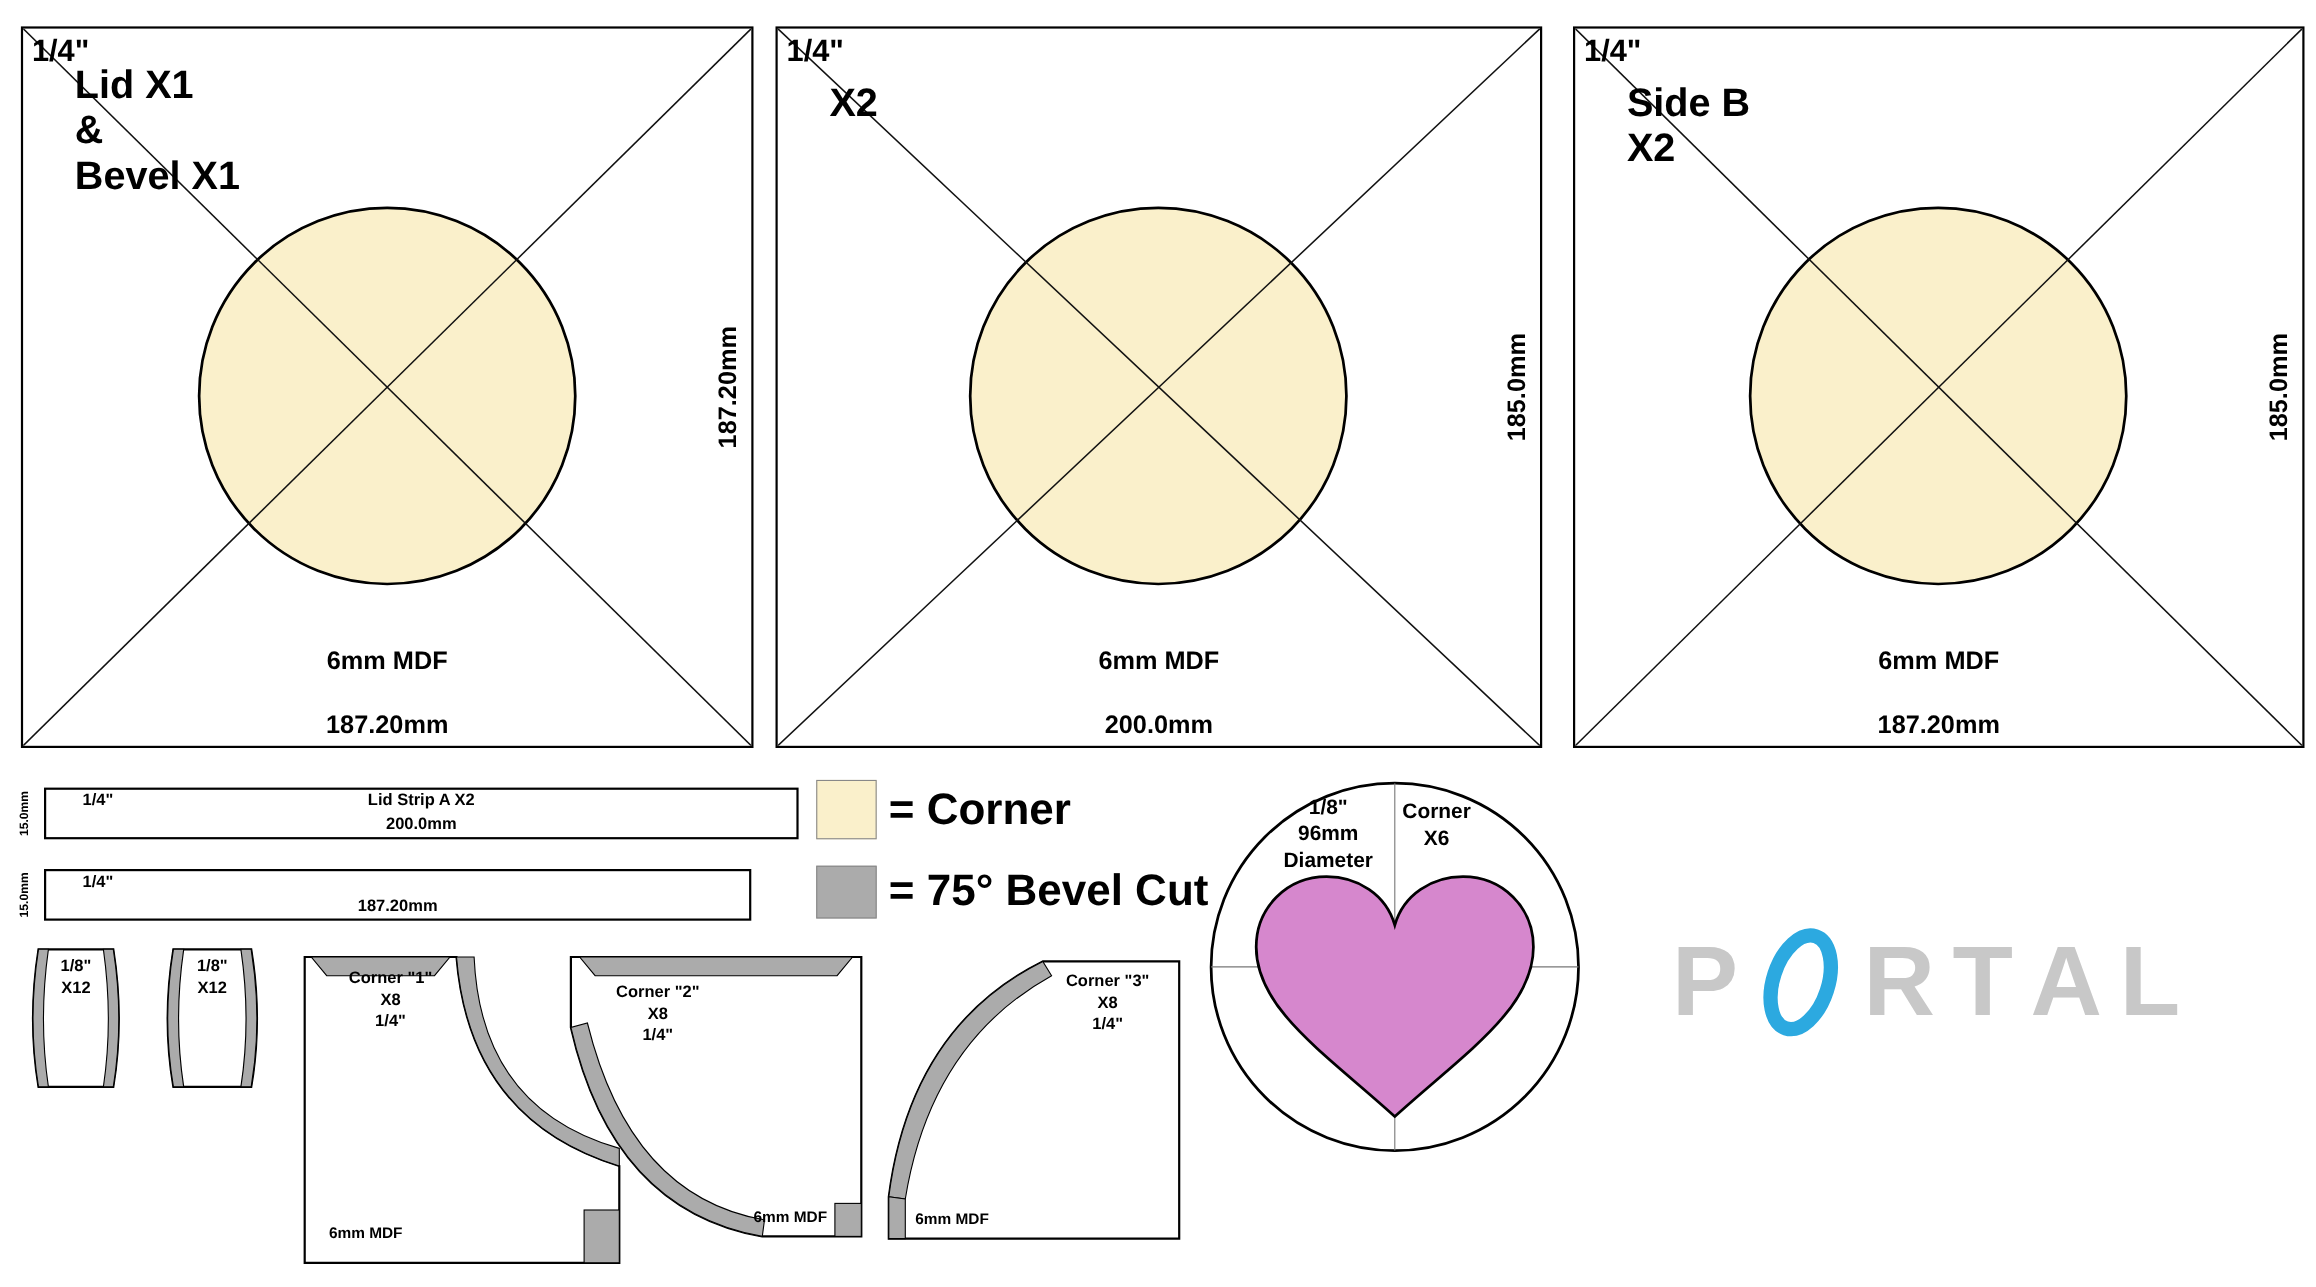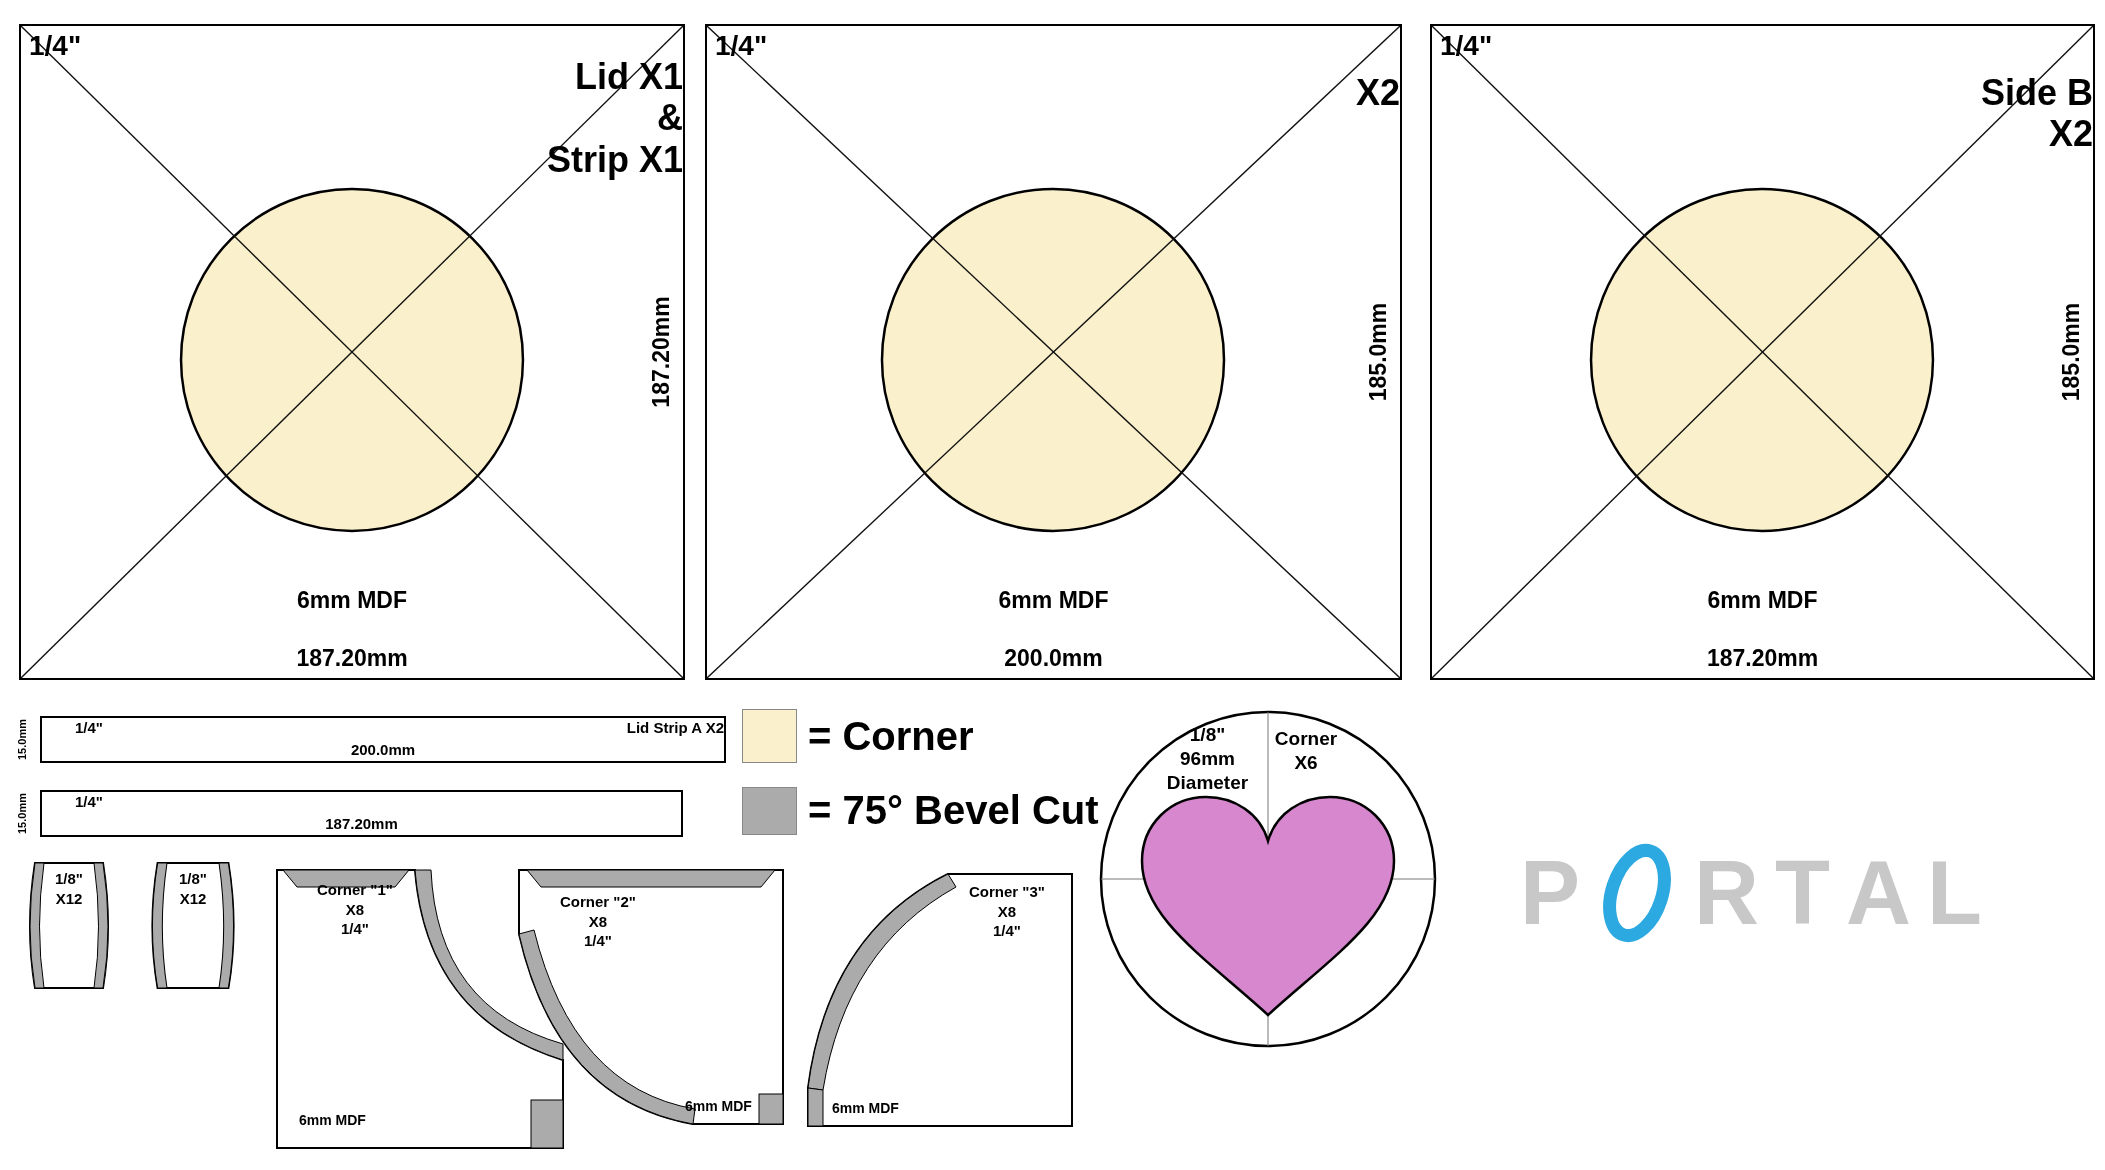--- a/index.html
+++ b/index.html
@@ -14,30 +14,30 @@
     position:relative;width:2105px;height:1170px;background:#fff;overflow:hidden;
     font-family:"Liberation Sans", sans-serif;color:#000;
   }
   .abs{position:absolute;}
   
   .panel{position:absolute;border:2.5px solid #000;box-sizing:border-box;background:#fff;}
   .panel svg{position:absolute;left:0;top:0;width:100%;height:100%;}
   .guide-circle{fill:var(--guide);stroke:#000;stroke-width:2.5;}
   .diag{stroke:#111;stroke-width:1.4;}
   .corner-label{position:absolute;left:8px;top:4px;font-size:28px;font-weight:bold;}
-  .panel-title{position:absolute;left:0;right:0;text-align:right;font-size:36px;font-weight:bold;line-height:1.15;padding-left:47px;}
+  .panel-title{position:absolute;left:0;right:0;text-align:left;font-size:36px;font-weight:bold;line-height:1.15;padding-left:47px;}
   .panel-title span{display:block;}
   .dim-right{position:absolute;right:8px;top:50%;transform:translateY(-50%) rotate(180deg);
     writing-mode:vertical-rl;font-size:23px;font-weight:bold;}
   .material-label{position:absolute;left:0;right:0;bottom:64px;text-align:center;font-size:23px;font-weight:bold;}
   .dim-bottom{position:absolute;left:0;right:0;bottom:6px;text-align:center;font-size:23px;font-weight:bold;}
   
   .strip{position:absolute;border:2px solid #000;box-sizing:border-box;background:#fff;}
   .strip-quarter{position:absolute;left:33px;top:1px;font-size:15px;font-weight:bold;}
-  .strip-name{position:absolute;left:0;right:0;top:1px;text-align:right;font-size:15px;font-weight:bold;}
+  .strip-name{position:absolute;left:0;right:0;top:1px;text-align:center;font-size:15px;font-weight:bold;}
   .strip-len{position:absolute;left:0;right:0;top:23px;text-align:center;font-size:15px;font-weight:bold;}
   .strip-h-label{position:absolute;width:16px;display:flex;align-items:center;justify-content:center;
     font-size:11px;font-weight:bold;writing-mode:vertical-rl;transform:rotate(180deg);}
   
   .swatch{position:absolute;box-sizing:border-box;border:1px solid #888;}
   .legend-label{position:absolute;display:flex;align-items:center;font-size:40px;font-weight:bold;white-space:nowrap;}
   
   .piece{fill:#fff;stroke:#000;stroke-width:2;}
   .fill-bevel{fill:var(--bevel);stroke:#000;stroke-width:1;}
   .sp-label{position:absolute;text-align:center;font-size:15px;font-weight:bold;line-height:1.3;}
@@ -63,21 +63,21 @@
   <div class="panel" style="left:19px;top:24px;width:666px;height:656px">
     <svg viewBox="0 0 666 656" preserveAspectRatio="none">
       <circle class="guide-circle" cx="333" cy="336" r="172"></circle>
       <line class="diag" x1="0" y1="0" x2="666" y2="656"></line>
       <line class="diag" x1="666" y1="0" x2="0" y2="656"></line>
     </svg>
     <div class="corner-label">1/4"</div>
     <div class="panel-title" style="top:30px">
       <span>Lid X1</span>
       <span>&amp;</span>
-      <span>Strip X1</span>
+      <span>Bevel X1</span>
     </div>
     <div class="dim-right">187.20mm</div>
     <div class="material-label">6mm MDF</div>
     <div class="dim-bottom">187.20mm</div>
   </div>
 
   <div class="panel" style="left:705px;top:24px;width:697px;height:656px">
     <svg viewBox="0 0 697 656" preserveAspectRatio="none">
       <circle class="guide-circle" cx="348" cy="336" r="172"></circle>
       <line class="diag" x1="0" y1="0" x2="697" y2="656"></line>

